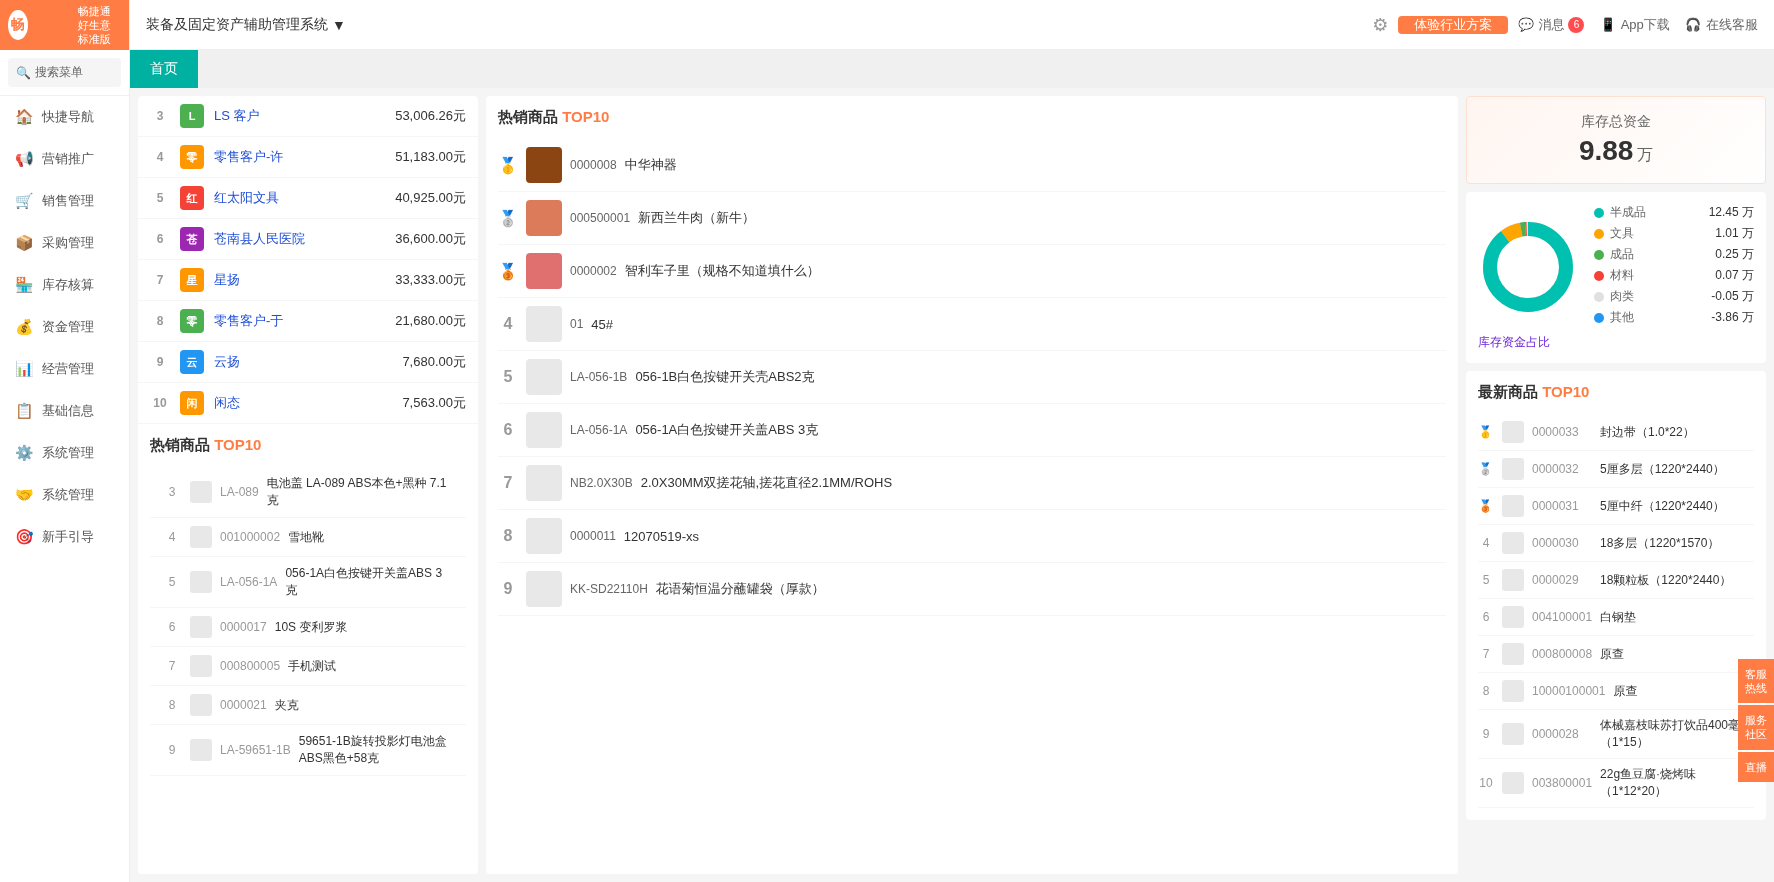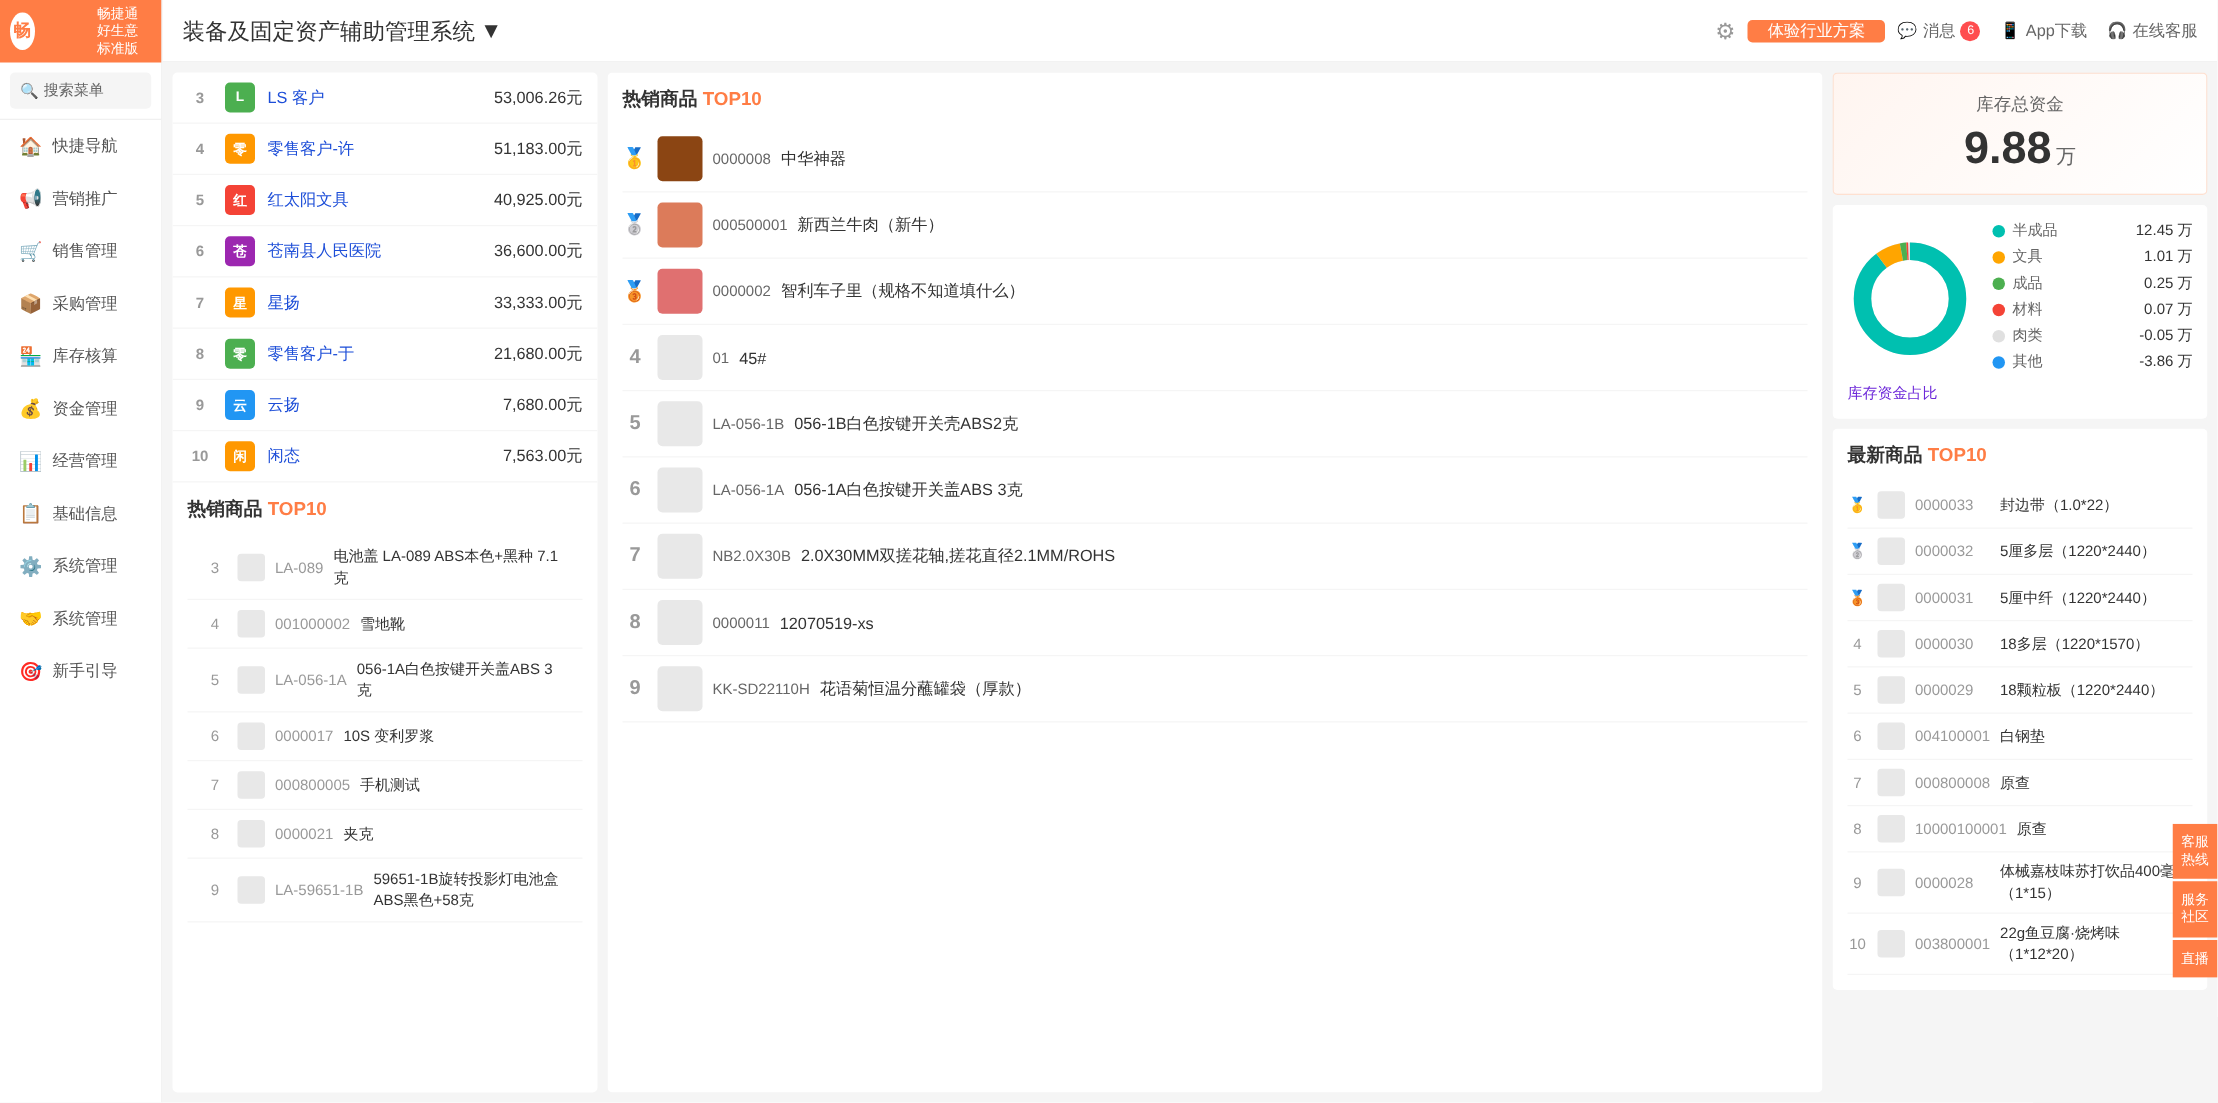--- a/index.html
+++ b/index.html
@@ -76,21 +76,21 @@
     .header {
       background: white;
       height: 50px;
       display: flex;
       align-items: center;
       padding: 0 16px;
       border-bottom: 1px solid #eee;
       gap: 10px;
     }
     .header-system-name {
-      font-size: 18px;
+      font-size: 14px;
       color: #333;
       flex: 1;
     }
     .header-dropdown {
       display: flex;
       align-items: center;
       gap: 4px;
       cursor: pointer;
     }
     .header-settings { font-size: 18px; color: #999; cursor: pointer; }
@@ -242,21 +242,21 @@
 
     
     .stock-total-card {
       background: linear-gradient(135deg, #fff5f0, #fff);
       border-radius: 4px;
       padding: 16px;
       text-align: center;
       border: 1px solid #ffe0d0;
     }
     .stock-total-label { font-size: 14px; color: #666; margin-bottom: 4px; }
-    .stock-total-value { font-size: 36px; font-weight: bold; color: #333; }
+    .stock-total-value { font-size: 28px; font-weight: bold; color: #333; }
     .stock-total-unit { font-size: 16px; color: #666; }
 
     
     .donut-section {
       background: white;
       border-radius: 4px;
       padding: 12px;
     }
     .donut-container {
       display: flex;
@@ -458,20 +458,23 @@
         <span>📱</span>
         <span>App下载</span>
       </div>
       <div class="header-action-item">
         <span>🎧</span>
         <span>在线客服</span>
       </div>
     </div>
   </div>
 
+  <div class="tab-bar">
+    <div class="tab-item active">首页</div>
+  </div>
 
   <div class="content">
 
     <div class="left-panel scrollbar-thin">
 
       <div id="customer-rank-list">
           <div class="rank-item">
     <span class="rank-num">3</span>
     <span class="rank-avatar" style="background:#4CAF50">L</span>
     <span class="rank-name">LS 客户</span>

